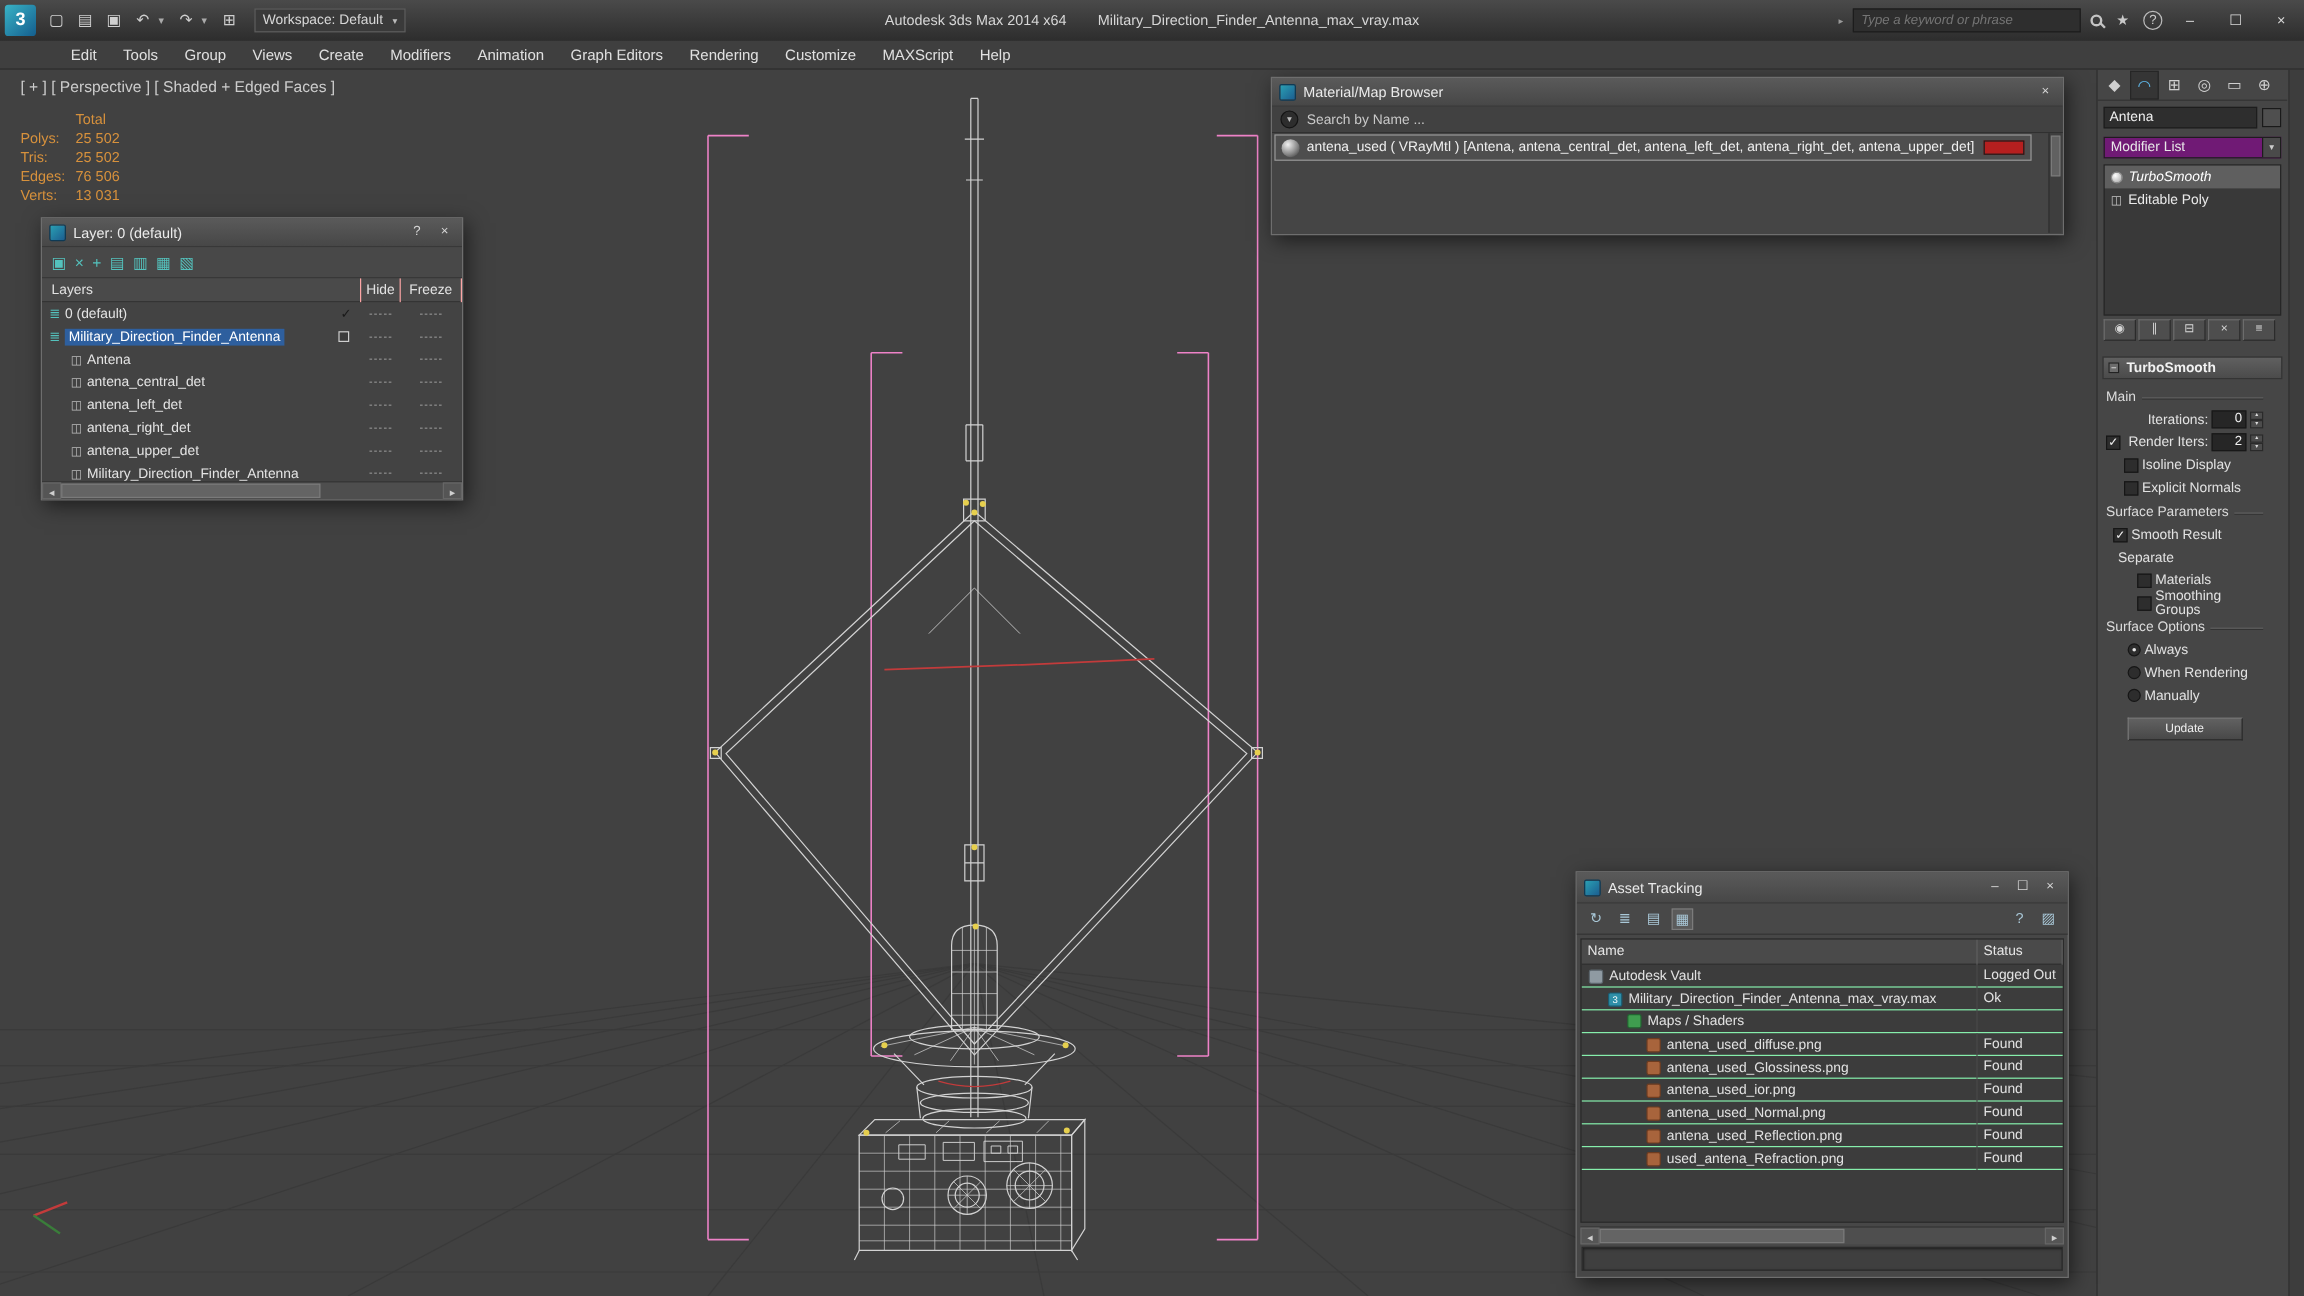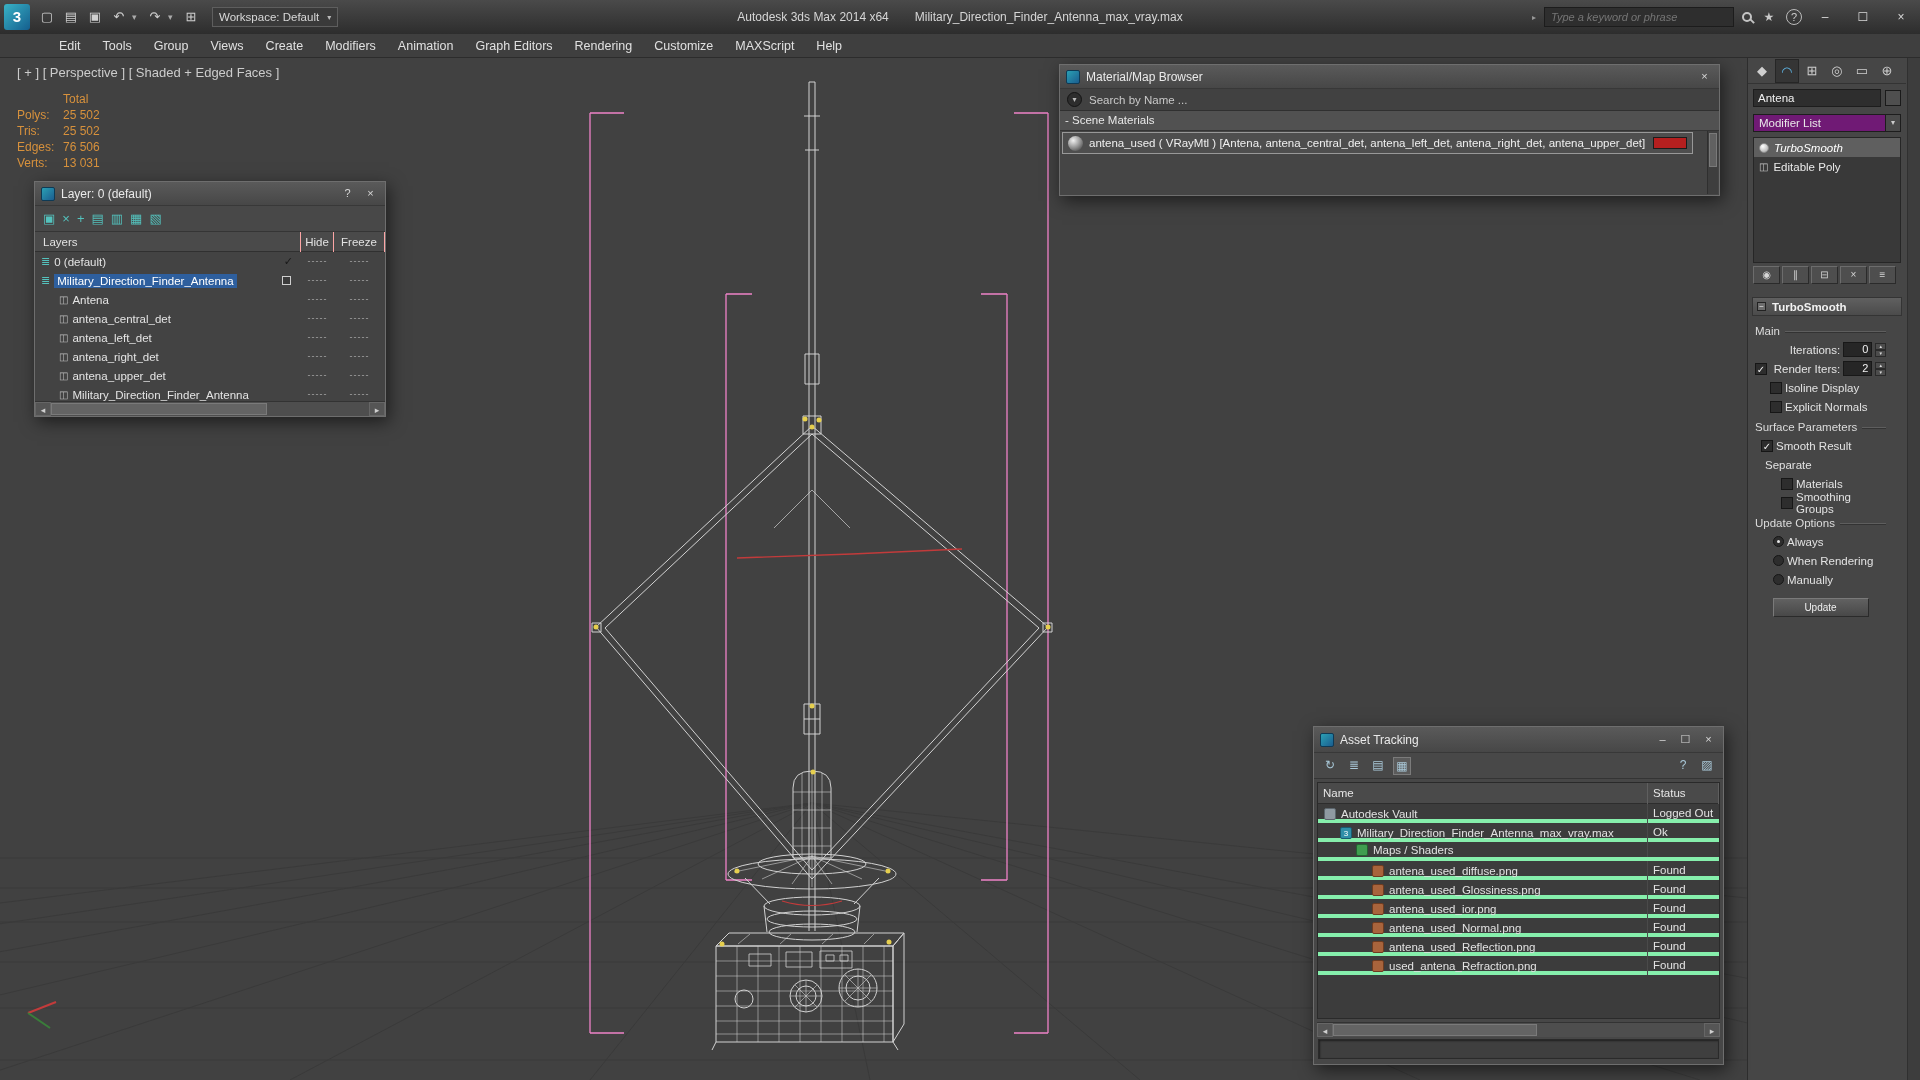--- a/index.html
+++ b/index.html
@@ -97,21 +97,21 @@
     padding-left:6px; gap:2px; }
   .at-menu span { padding:0 9px; font-size:11.5px; color:#e2e2e2; }
   .at-toolbar { height:26px; display:flex; align-items:center; gap:6px; padding:0 7px;
     background:#484848; border-bottom:1px solid #343434; }
   .at-tbico { width:18px; height:18px; text-align:center; line-height:17px; color:#a9c8d8; font-size:12px; }
   .at-tbico.pressed { background:#5b5b5b; border:1px solid #7b7b7b; }
   .at-sp { flex:1; }
   .at-table { flex:1; margin:3px; border:1px solid #2a2a2a; background:#3c3c3c; display:flex; flex-direction:column; overflow:hidden; }
   .at-head { height:21px; display:grid; grid-template-columns:330px 1fr; background:#4a4a4a; border-bottom:1px solid #2d2d2d; }
   .at-head span { font-size:11.5px; color:#e6e6e6; line-height:21px; padding-left:5px; border-right:1px solid #5f5f5f; }
-  .arow { height:19px; display:grid; grid-template-columns:330px 1fr; font-size:11.5px; color:#e2e2e2; border-bottom:4px solid #86efac; }
+  .arow { height:19px; display:grid; grid-template-columns:330px 1fr; font-size:11.5px; color:#e2e2e2; border-bottom:1px solid #86efac; }
   .arow .nm { display:flex; align-items:center; gap:5px; overflow:hidden; white-space:nowrap; border-right:1px solid #4a4a4a; }
   .arow .st { padding-left:5px; line-height:19px; }
   .aicn { width:12px; height:12px; border-radius:2px; flex:0 0 auto; font-size:8px; color:#fff; text-align:center; line-height:12px; }
   .ai-vault { background:#8f9aa2; border:1px solid #5c666d; }
   .ai-max { background:#2f8fa8; border:1px solid #1a5b70; }
   .ai-maps { background:#3f9d4f; border:1px solid #226331; }
   .ai-png { background:#a8643c; border:1px solid #6e3c20; }
   .at-status { height:20px; margin:2px 4px 5px 4px; background:#3f3f3f; border:1px solid #2a2a2a;
     box-shadow:inset 1px 1px 2px rgba(0,0,0,.5); }
 
@@ -435,21 +435,20 @@
 <div class="win" style="left:1059px; top:64px; width:661px; height:132px; z-index:20">
   <div class="win-title">
     <span class="doc-ico"></span>
     <span>Material/Map Browser</span>
     <span style="margin-left:auto" class="wbtn">×</span>
   </div>
   <div class="mat-search">
     <span class="circ-ico">▾</span>
     <span class="mat-searchtxt">Search by Name ...</span>
   </div>
-  <div class="mat-section">- Scene Materials</div>
   <div class="mat-list">
     <div class="mat-row">
       <span class="sphere"></span>
       <span class="mat-name">antena_used  ( VRayMtl ) [Antena, antena_central_det, antena_left_det, antena_right_det, antena_upper_det]</span>
       <span class="red-swatch"></span>
     </div>
     <div class="vscroll">
       <span class="vthumb"></span>
     </div>
   </div>
@@ -635,21 +634,21 @@
     </div>
     <div class="prow" style="padding-left:26px">
       <span class="cb"></span>
       <span>Materials</span>
     </div>
     <div class="prow" style="padding-left:26px">
       <span class="cb"></span>
       <span>Smoothing Groups</span>
     </div>
     <div class="glabel">
-        <span>Update Options</span>
+        <span>Surface Options</span>
       </div>
     <div class="prow" style="padding-left:18px">
       <span class="rb on"></span>
       <span>Always</span>
     </div>
     <div class="prow" style="padding-left:18px">
       <span class="rb"></span>
       <span>When Rendering</span>
     </div>
     <div class="prow" style="padding-left:18px">

